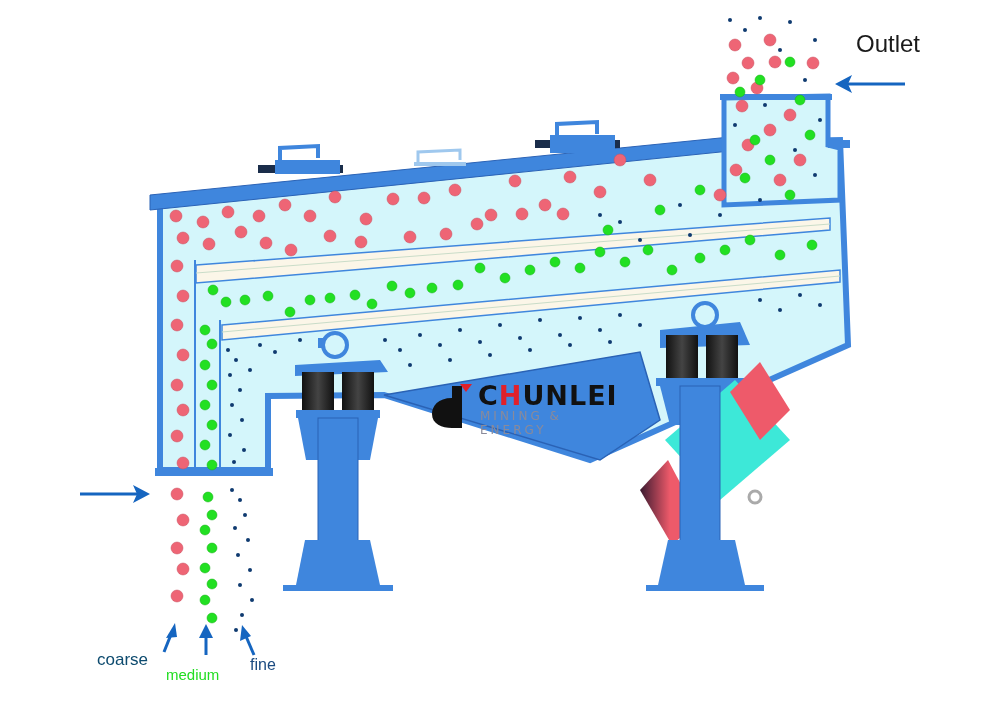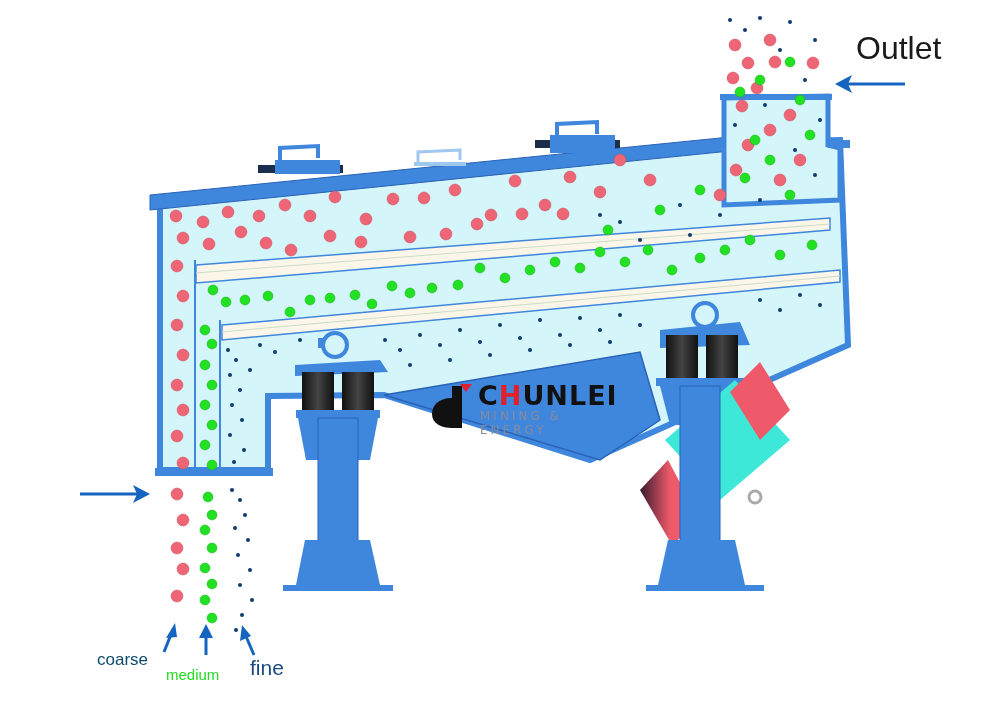--- a/index.html
+++ b/index.html
@@ -1,23 +1,23 @@
 <!DOCTYPE html>
 <html><head>
 <meta charset="utf-8">
 <style>
   html, body { margin:0; padding:0; background:#ffffff; }
   body { width:1000px; height:707px; position:relative; overflow:hidden; font-family:"Liberation Sans", sans-serif; }
   #stage { position:absolute; left:0; top:0; width:1000px; height:707px; }
   .label { position:absolute; font-family:"Liberation Sans", sans-serif; white-space:nowrap; }
-  .lbl-outlet { left:856px; top:30px; font-size:32px; color:#1a1a1a; }
+  .lbl-outlet { left:856px; top:30px; font-size:24px; color:#1a1a1a; }
   .lbl-feed { left:20px; top:510px; font-size:32px; color:#1a1a1a; }
   .lbl-coarse { left:97px; top:650px; font-size:17px; color:#0c4a6e; }
   .lbl-medium { left:166px; top:666px; font-size:15px; color:#22dd22; }
-  .lbl-fine { left:250px; top:656px; font-size:21px; color:#1a4a80; }
+  .lbl-fine { left:250px; top:656px; font-size:16px; color:#1a4a80; }
   .logo { position:absolute; left:430px; top:378px; width:180px; height:46px; }
   .logo-text { position:absolute; left:48px; top:2px; font-size:27px; font-weight:bold; letter-spacing:1px; color:#111; font-family:"DejaVu Sans", sans-serif; }
   .logo-text .hl { color:#e0202a; }
   .logo-sub { position:absolute; left:50px; top:31px; font-size:12px; letter-spacing:3px; color:#8a8a9a; font-family:"DejaVu Sans", sans-serif; }
 </style>
 </head>
 <body>
 
 <div id="stage">
 <svg width="1000" height="707" viewBox="0 0 1000 707" xmlns="http://www.w3.org/2000/svg">

